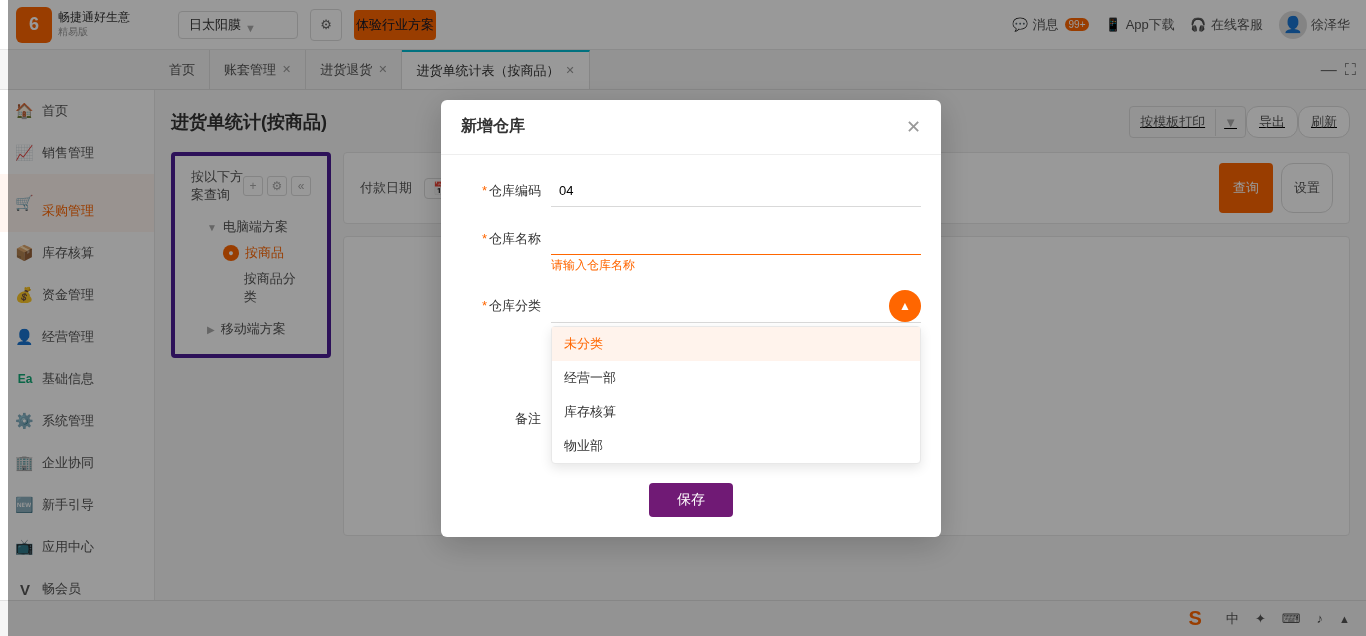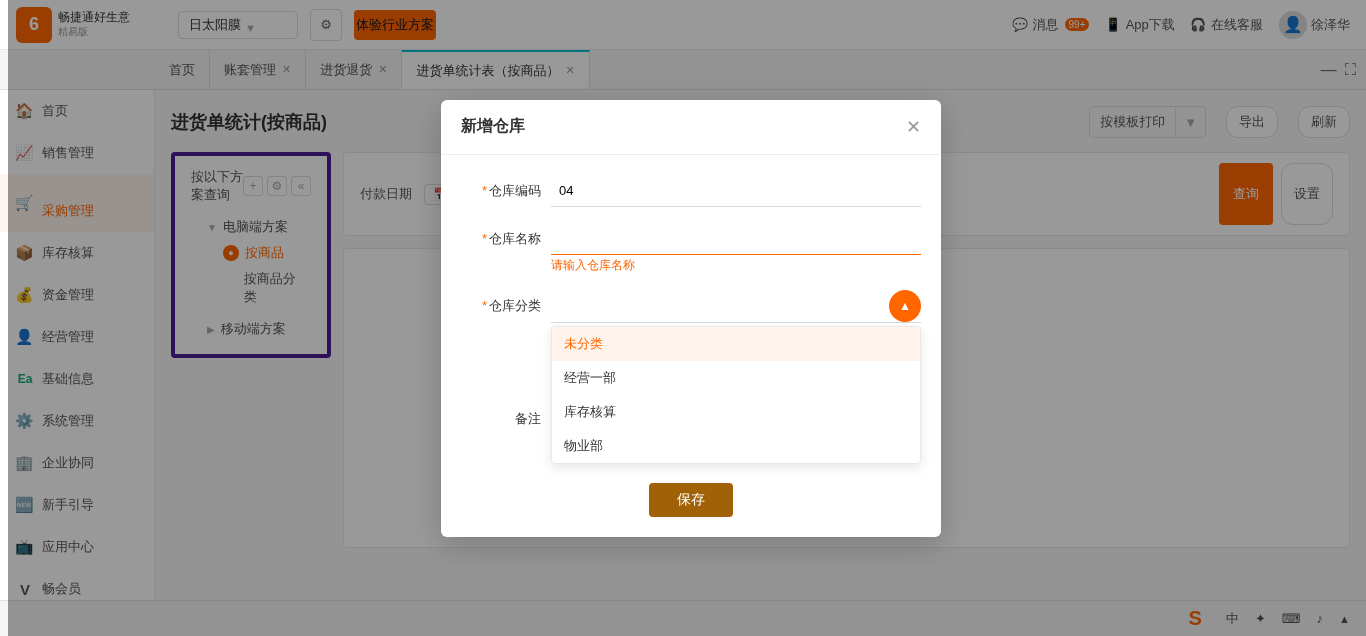--- a/index.html
+++ b/index.html
@@ -105,21 +105,21 @@
       margin-top: auto; border-top: 1px solid #eee;
       display: flex; align-items: center; justify-content: space-around; padding: 10px;
     }
 
     
     .content-area {
       flex: 1; padding: 16px; position: relative; overflow: auto;
       background: #f7f7f7;
     }
     .page-title { font-size: 18px; font-weight: bold; color: #333; margin-bottom: 14px; }
-    .btn-orange { background: #f60; color: white; border: none; border-radius: 4px; padding: 22px 14px; cursor: pointer; font-size: 13px; }
+    .btn-orange { background: #f60; color: white; border: none; border-radius: 4px; padding: 16px 14px; cursor: pointer; font-size: 13px; }
     .btn-outline { background: white; color: #555; border: 1px solid #ddd; border-radius: 12px; padding: 6px 12px; cursor: pointer; font-size: 13px; }
     .query-panel {
       background: white; border-radius: 4px; padding: 12px 16px;
       border: 4px solid #4c1d95; margin-bottom: 12px;
     }
     .query-tree { padding-left: 8px; }
     .tree-item { padding: 4px 8px; cursor: pointer; color: #555; font-size: 13px; display: flex; align-items: center; gap: 6px; }
     .tree-sub { padding-left: 16px; }
     .tree-sub-item { padding: 4px 8px; cursor: pointer; color: #555; font-size: 13px; display: flex; align-items: center; gap: 6px; }
 
@@ -175,21 +175,21 @@
     }
     .dropdown-item {
       padding: 8px 12px; cursor: pointer; font-size: 13px; color: #333;
     }
     .dropdown-item.selected { background: #fff3ec; color: #f60; }
 
     .dialog-footer {
       display: flex; justify-content: center; padding: 12px 20px 20px;
       gap: 10px;
     }
-    .btn-save { background: #a16207; color: white; border: none; border-radius: 4px; padding: 8px 28px; font-size: 14px; cursor: pointer; }
+    .btn-save { background: #701a75; color: white; border: none; border-radius: 4px; padding: 8px 28px; font-size: 14px; cursor: pointer; }
 
     
     .filter-bar {
       display: flex; align-items: center; gap: 12px;
       background: white; padding: 10px 16px; border-radius: 4px;
       border: 1px solid #e8e8e8; margin-bottom: 12px;
     }
     .dots { color: #aaa; font-size: 16px; cursor: pointer; }
 
     
@@ -324,21 +324,21 @@
     <div class="sidebar-bottom">
       <span style="cursor:pointer; color:#aaa; font-size:18px;">⚙</span>
       <span style="cursor:pointer; color:#aaa; font-size:18px;">📢</span>
     </div>
   </div>
 
   <div class="content-area">
 
     <div style="display:flex; align-items:center; margin-bottom:14px;">
       <h2 class="page-title" style="margin-bottom:0;">进货单统计(按商品)</h2>
-      <div style="margin-left:auto; display:flex; gap:20px;">
+      <div style="margin-left:auto; display:flex; gap:0;text-decoration:underline;">
         <div style="display:flex; align-items:center; border:1px solid #ddd; border-radius:4px; overflow:hidden; cursor:pointer;">
           <span style="padding:6px 10px; font-size:13px; color:#555;">按模板打印</span>
           <span style="padding:6px 8px; border-left:1px solid #ddd; color:#aaa;">▼</span>
         </div>
         <button class="btn-outline">导出</button>
         <button class="btn-outline">刷新</button>
       </div>
     </div>
 
     <div style="display:flex; gap:12px;">

